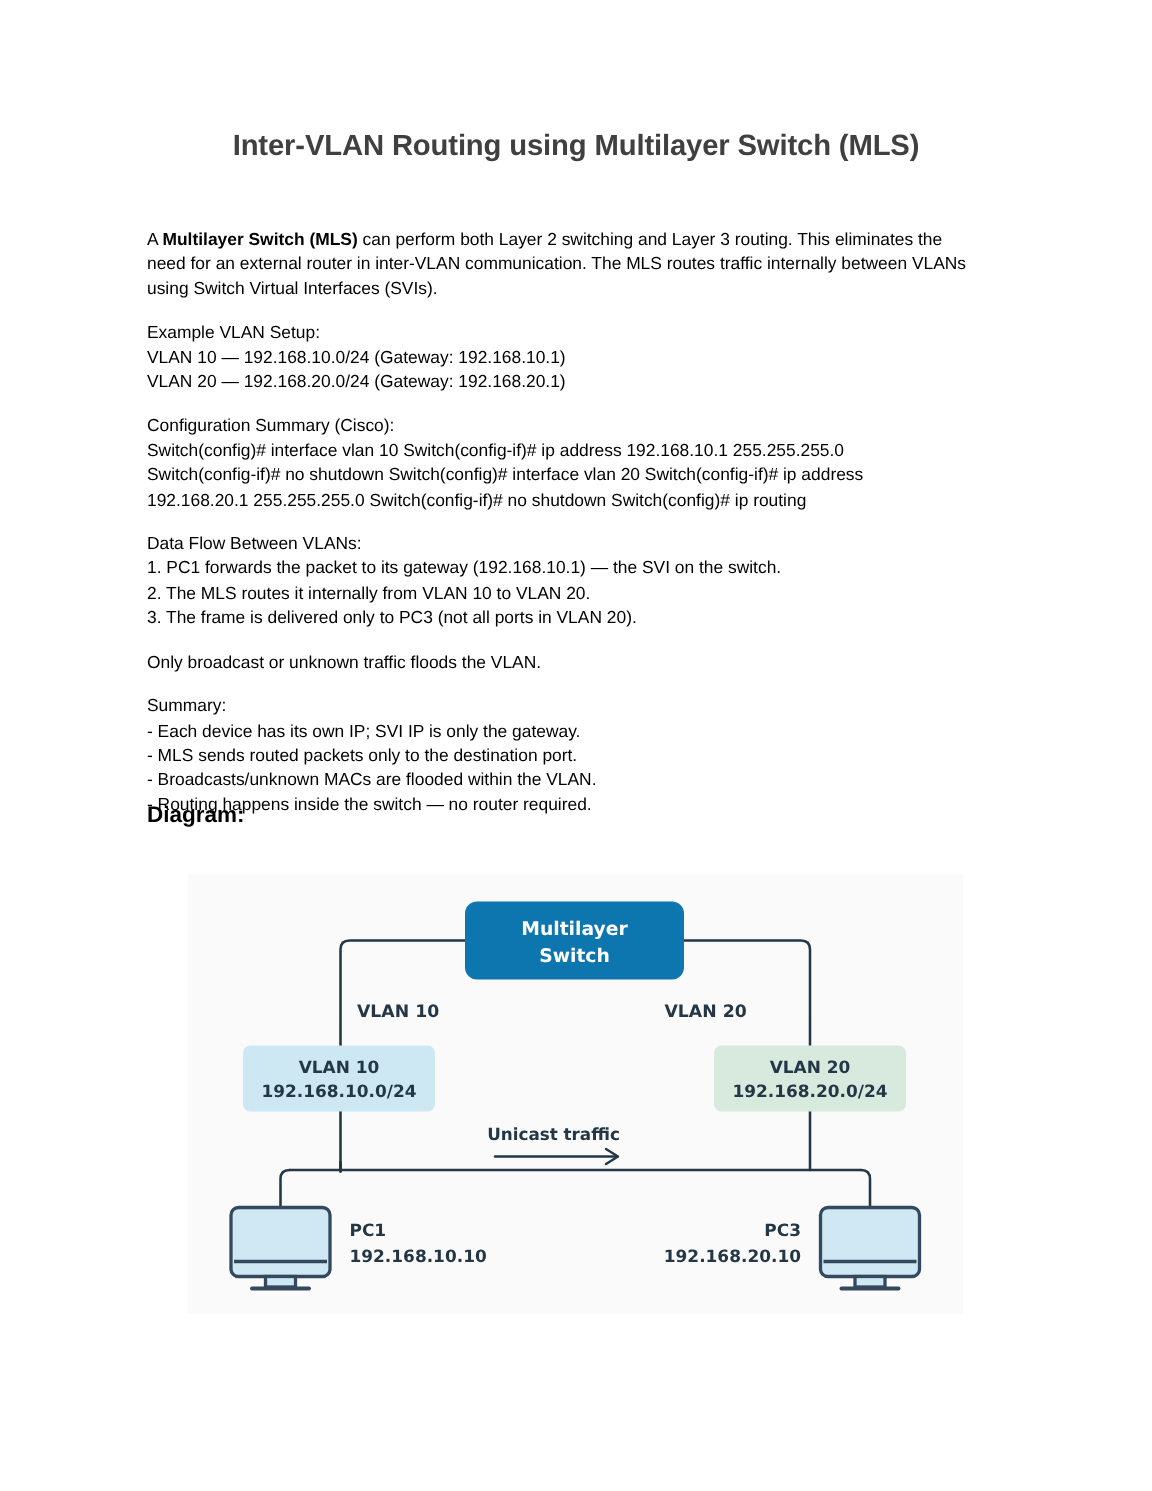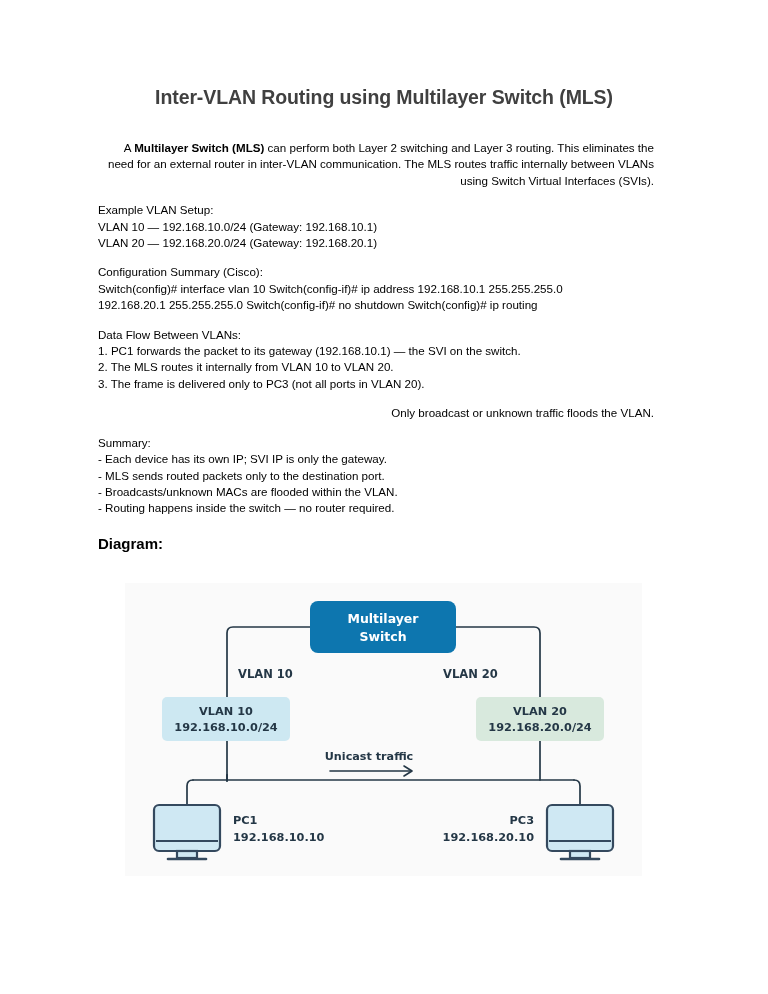--- a/index.html
+++ b/index.html
@@ -40,22 +40,21 @@
     position: absolute;
     left: 98px;
     top: 140px;
     width: 556px;
     font-size: 11.6px;
     line-height: 16.4px;
     color: #000;
   }
 
   .para {
-    margin: 0 0 13px 0;
-    text-align: right;
+    margin: 12px 0 13px 0;
   }
   .block {
     margin: 0 0 13px 0;
   }
   .block .hd {
     font-weight: normal;
   }
   .block .ln {
     display: block;
   }
@@ -128,20 +127,21 @@
 
     <div class="block">
       <span class="ln hd">Example VLAN Setup:</span>
       <span class="ln">VLAN 10 — 192.168.10.0/24 (Gateway: 192.168.10.1)</span>
       <span class="ln">VLAN 20 — 192.168.20.0/24 (Gateway: 192.168.20.1)</span>
     </div>
 
     <div class="block">
       <span class="ln hd">Configuration Summary (Cisco):</span>
       <span class="ln">Switch(config)# interface vlan 10 Switch(config-if)# ip address 192.168.10.1 255.255.255.0</span>
+      <span class="ln">Switch(config-if)# no shutdown Switch(config)# interface vlan 20 Switch(config-if)# ip address</span>
       <span class="ln">192.168.20.1 255.255.255.0 Switch(config-if)# no shutdown Switch(config)# ip routing</span>
     </div>
 
     <div class="block">
       <span class="ln hd">Data Flow Between VLANs:</span>
       <span class="ln">1. PC1 forwards the packet to its gateway (192.168.10.1) — the SVI on the switch.</span>
       <span class="ln">2. The MLS routes it internally from VLAN 10 to VLAN 20.</span>
       <span class="ln">3. The frame is delivered only to PC3 (not all ports in VLAN 20).</span>
     </div>
 

